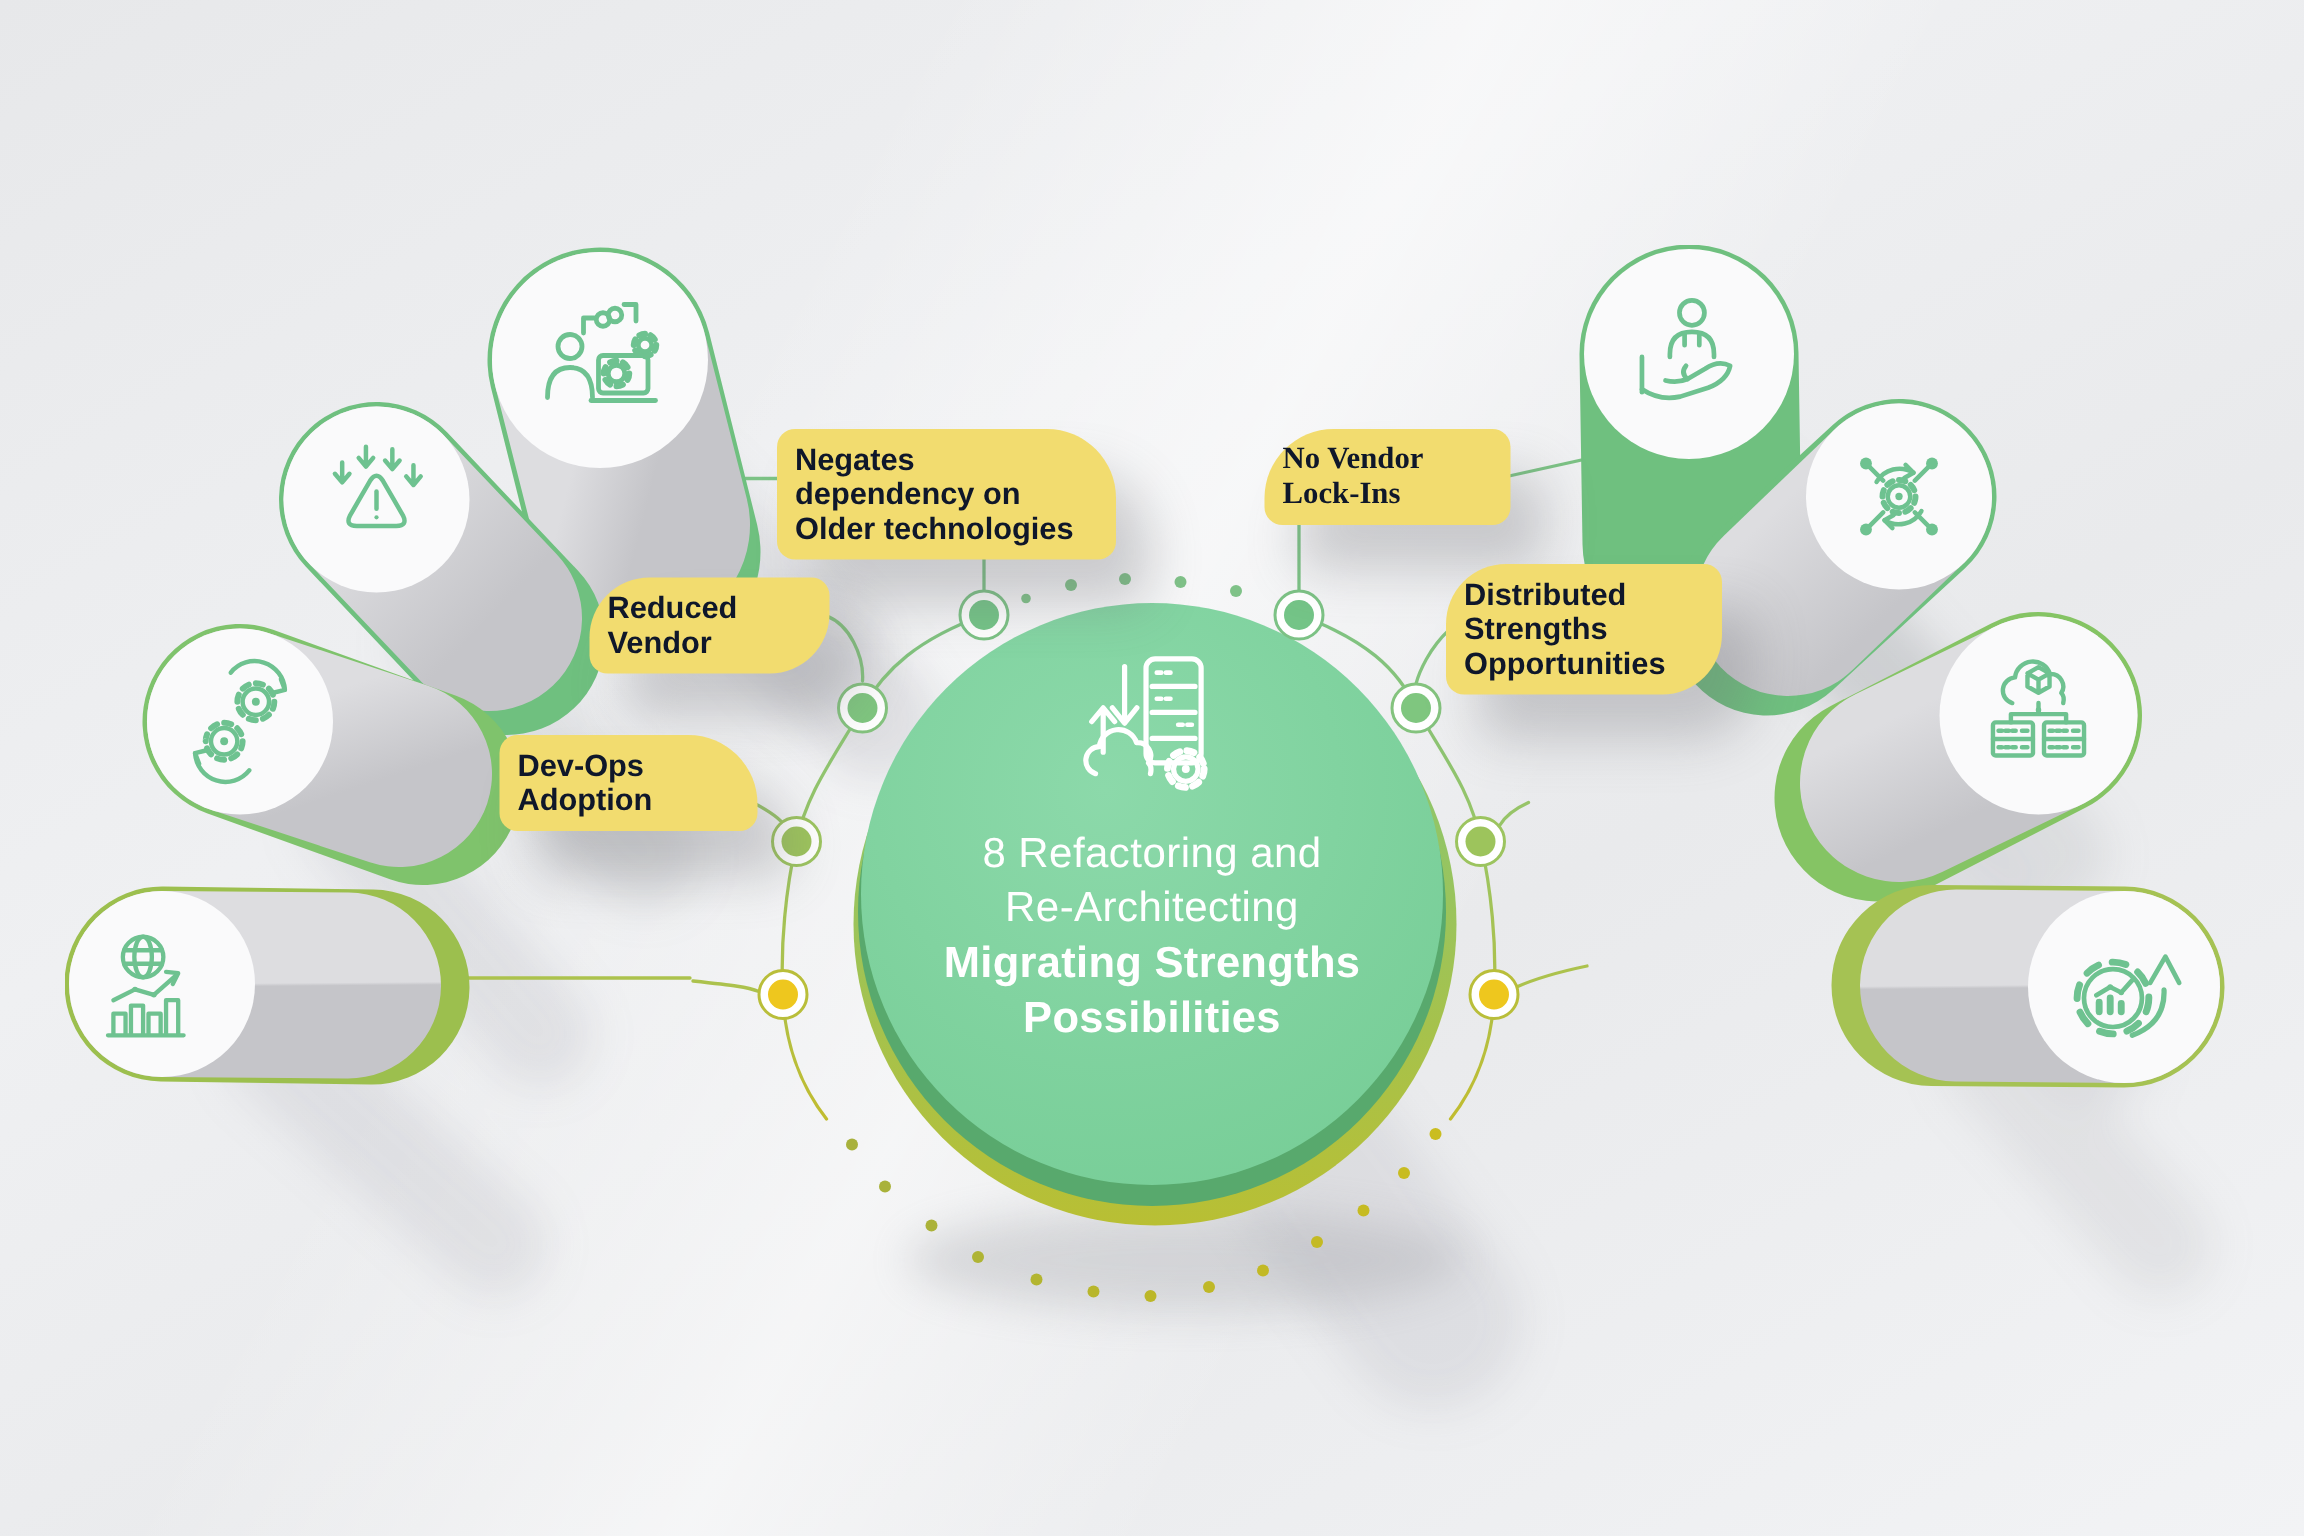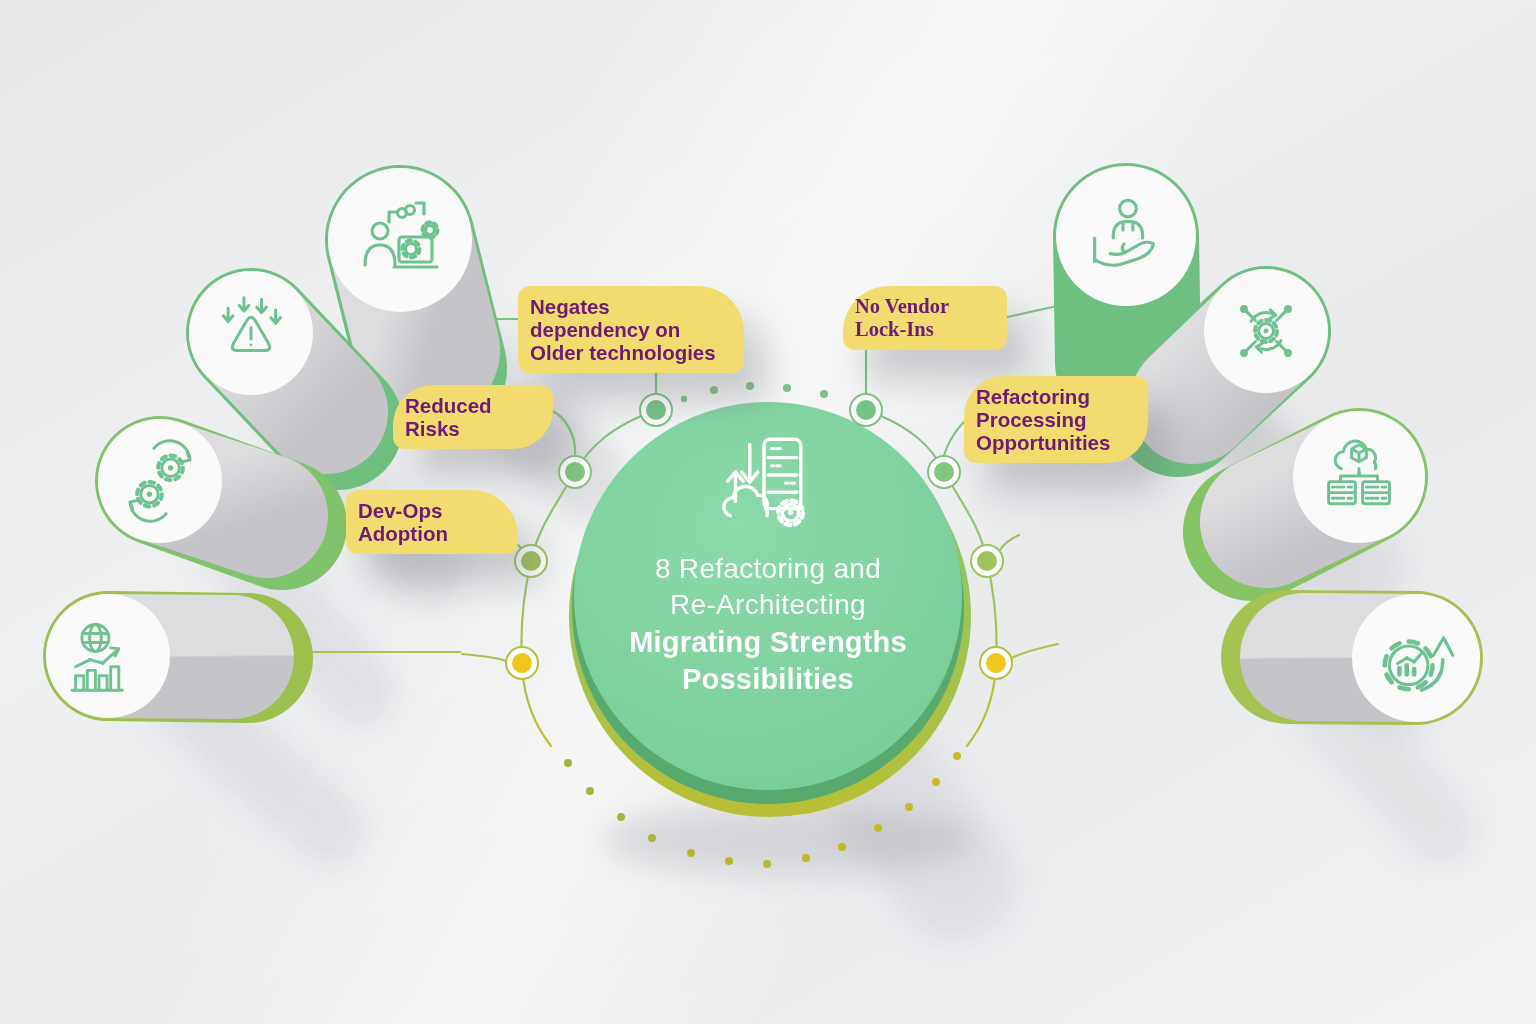--- a/index.html
+++ b/index.html
@@ -10,31 +10,31 @@
   .canvas{
     position:relative;width:1536px;height:1024px;overflow:hidden;
     background:
       linear-gradient(118deg, rgba(255,255,255,0) 30%, rgba(255,255,255,.55) 48%, rgba(255,255,255,0) 63%),
       linear-gradient(150deg,#E7E8EA 0%, #EFF0F2 35%, #E9EAEC 62%, #F2F3F5 100%);
   }
   svg.art{position:absolute;left:0;top:0;}
   .label{
     position:absolute;
     background:#F2DC6F;
-    color:#701a75;
+    color:#0f172a;
     font-weight:700;
     font-size:20.5px;
     line-height:1.13;
     padding:9px 10px 9px 12px;
     box-shadow:22px 30px 34px rgba(105,107,114,.30);
     z-index:5;
   }
   .lbl-negates    {left:518px; top:286px; width:204px; border-radius:12px 46px 12px 12px;}
   .lbl-reduced    {left:393px; top:385px; width:138px; border-radius:40px 12px 40px 12px;}
-  .lbl-devops     {left:333px; top:490px; width:150px; border-radius:12px 46px 12px 12px;margin-left:13px;}
+  .lbl-devops     {left:333px; top:490px; width:150px; border-radius:12px 46px 12px 12px;}
   .lbl-faster     {left:296px; top:616px; width:150px; border-radius:12px 46px 34px 12px;}
   .lbl-vendor     {left:843px; top:286px; width:142px; border-radius:46px 12px 12px 12px;font-family:Liberation Serif, serif;}
   .lbl-distributed{left:964px; top:376px; width:162px; border-radius:40px 12px 40px 12px;}
   .lbl-micro      {left:1022px;top:482px; width:156px; border-radius:40px 12px 40px 12px;}
   .lbl-enhanced   {left:1060px;top:600px; width:152px; border-radius:46px 12px 12px 12px;}
   .center-text{
     position:absolute;left:593px;top:531px;width:350px;
     text-align:center;color:#FFFFFF;z-index:4;margin-top:20px;
   }
   .center-text .reg{font-size:28px;font-weight:400;line-height:1.3;letter-spacing:.3px;}
@@ -305,24 +305,24 @@
     <path d="M55,31 H83 M55,48 H83 M55,65 H83"></path>
     <path d="M58,22 h3 M64,22 h3 M58,39 h3 M64,39 h3 M72,56 h3 M78,56 h3" stroke-width="3"></path>
     <path d="M18,88 a9,9 0 0 1 2.5,-17.6 a12.5,12.5 0 0 1 24.3,-2.6 a8.5,8.5 0 0 1 7.8,13.2 q2.4,2.4 1.3,7"></path>
     <circle cx="77" cy="85" r="8"></circle>
     <circle cx="77" cy="85" r="12" pathLength="60" stroke-dasharray="3.8 3.8" stroke-width="4.5"></circle>
     <circle cx="77" cy="85" r="2.6" fill="#FFFFFF" stroke="none"></circle>
   </g>
 </svg>
 
 <div class="label lbl-negates">Negates dependency on Older technologies</div>
-<div class="label lbl-reduced">Reduced Risks</div>
+<div class="label lbl-reduced">Reduced Vendor</div>
 <div class="label lbl-devops">Dev-Ops Adoption</div>
 <div class="label lbl-vendor">No Vendor Lock-Ins</div>
-<div class="label lbl-distributed">Refactoring Processing Opportunities</div>
+<div class="label lbl-distributed">Distributed Strengths Opportunities</div>
 
 <div class="center-text">
   <div class="reg">8 Refactoring and</div>
   <div class="reg">Re-Architecting</div>
   <div class="bold">Migrating Strengths</div>
   <div class="bold">Possibilities</div>
 </div>
 
 </div>
 

